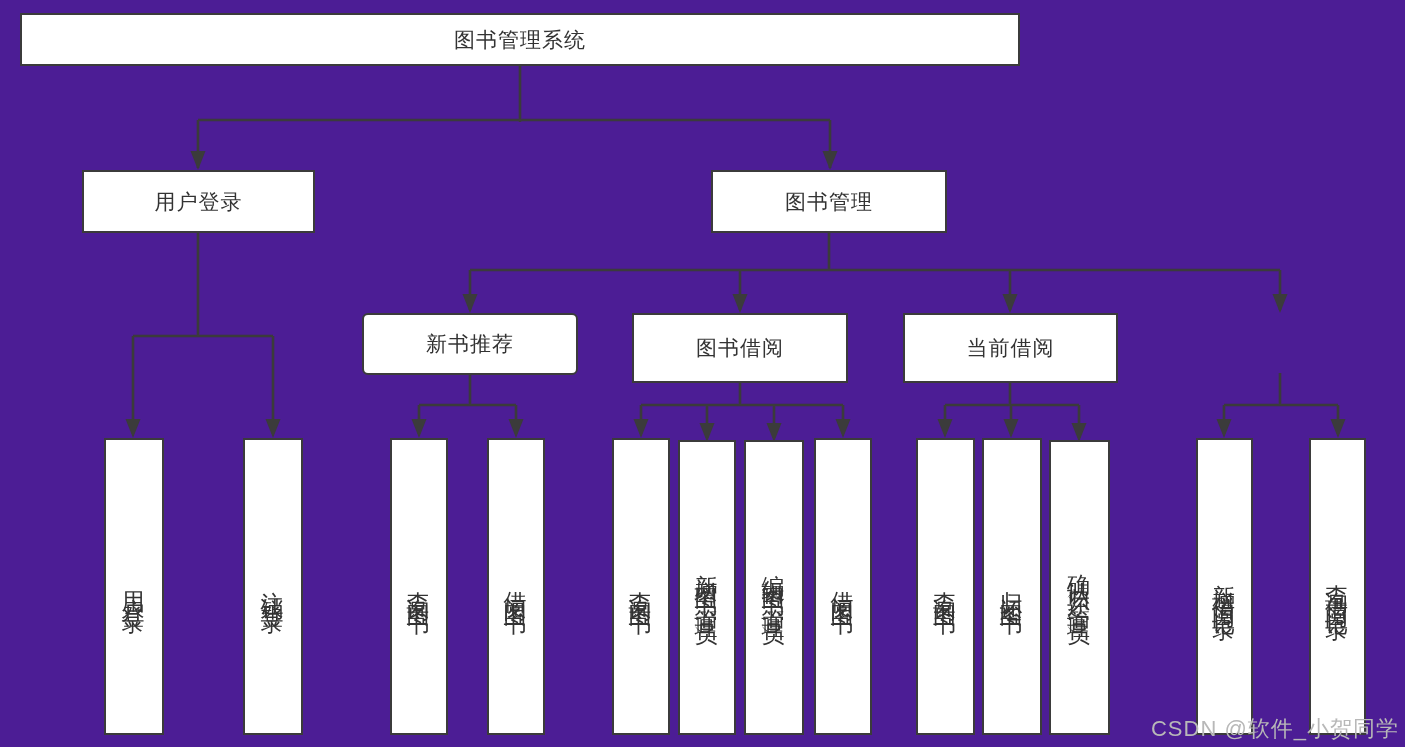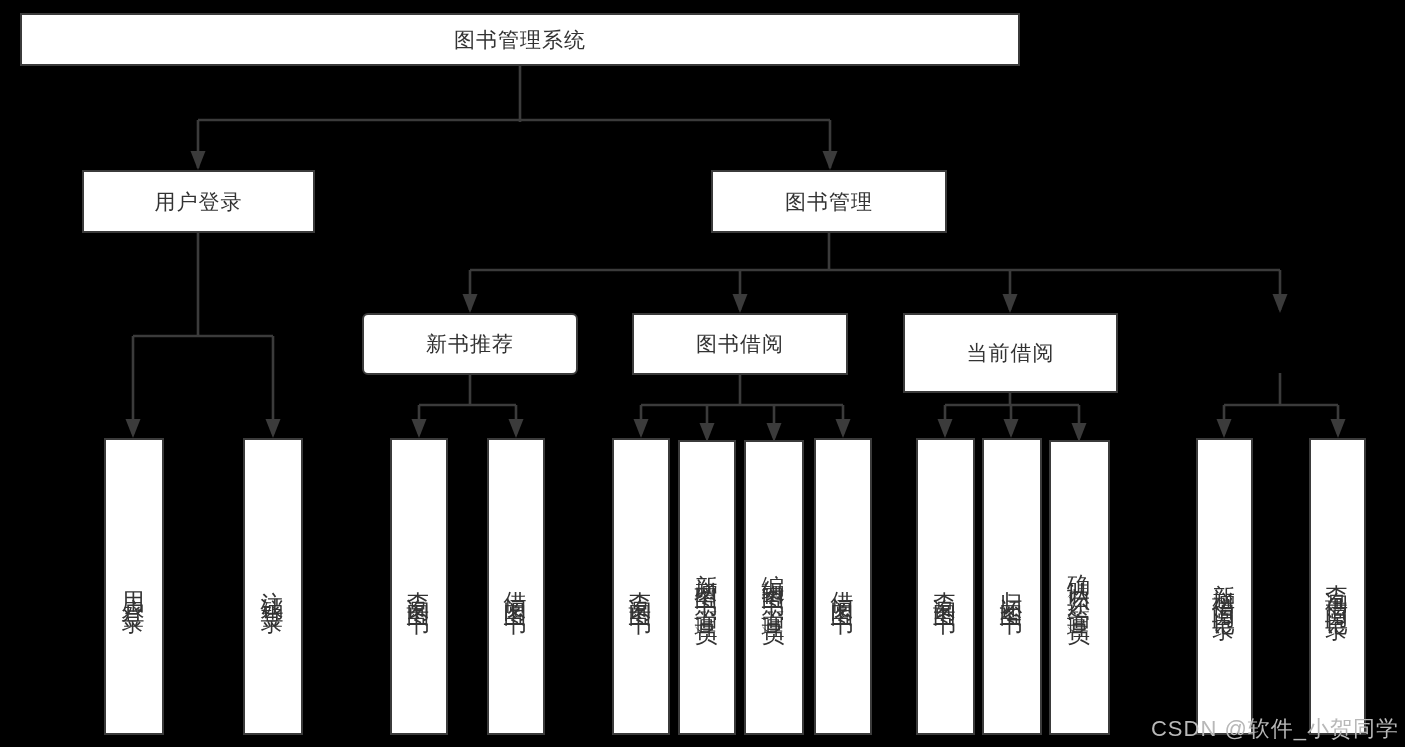--- a/index.html
+++ b/index.html
@@ -1,17 +1,17 @@
 <!DOCTYPE html>
 <html><head>
 <meta charset="utf-8">
 <style>
   html,body{margin:0;padding:0;background:#ffffff;}
   body{font-family:"Liberation Sans","DejaVu Sans",sans-serif;}
-  #canvas{position:relative;width:1405px;height:747px;background:#000000;overflow:hidden;}
+  #canvas{position:relative;width:1405px;height:747px;background:#4c1d95;overflow:hidden;}
   #wires{position:absolute;left:0;top:0;width:1405px;height:747px;}
   .node{
     position:absolute;
     box-sizing:border-box;
     border:2.5px solid #3b3b3b;
     background:#ffffff;
     display:flex;
     align-items:center;
     justify-content:center;
     color:#333333;
@@ -78,24 +78,24 @@
   <div class="node h" style="left:82px;top:170px;width:233px;height:63px;">
     <span>用户登录</span>
   </div>
   <div class="node h" style="left:711px;top:170px;width:236px;height:63px;">
     <span>图书管理</span>
   </div>
 
   <div class="node h" style="left:362px;top:313px;width:216px;height:62px;border-radius:6px;">
     <span>新书推荐</span>
   </div>
-  <div class="node h" style="left:632px;top:313px;width:216px;height:62px;">
+  <div class="node h" style="left:632px;top:313px;width:216px;height:70px;">
     <span>图书借阅</span>
   </div>
-  <div class="node h" style="left:903px;top:313px;width:215px;height:80px;text-align:center;">
+  <div class="node h" style="left:903px;top:313px;width:215px;height:70px;text-align:center;">
     <span>当前借阅</span>
   </div>
 
   <div class="node" style="left:104px;top:438px;width:60px;height:297px;">
     <span class="vtext">用户登录</span>
   </div>
   <div class="node" style="left:243px;top:438px;width:60px;height:297px;">
     <span class="vtext">注销登录</span>
   </div>
 

